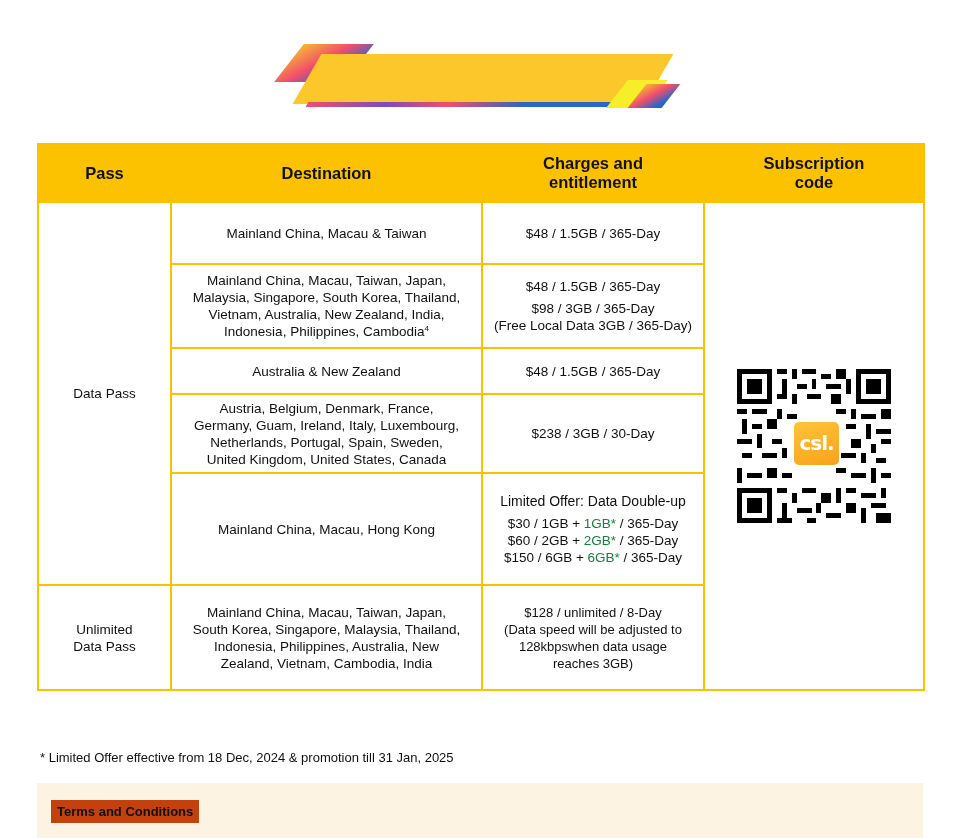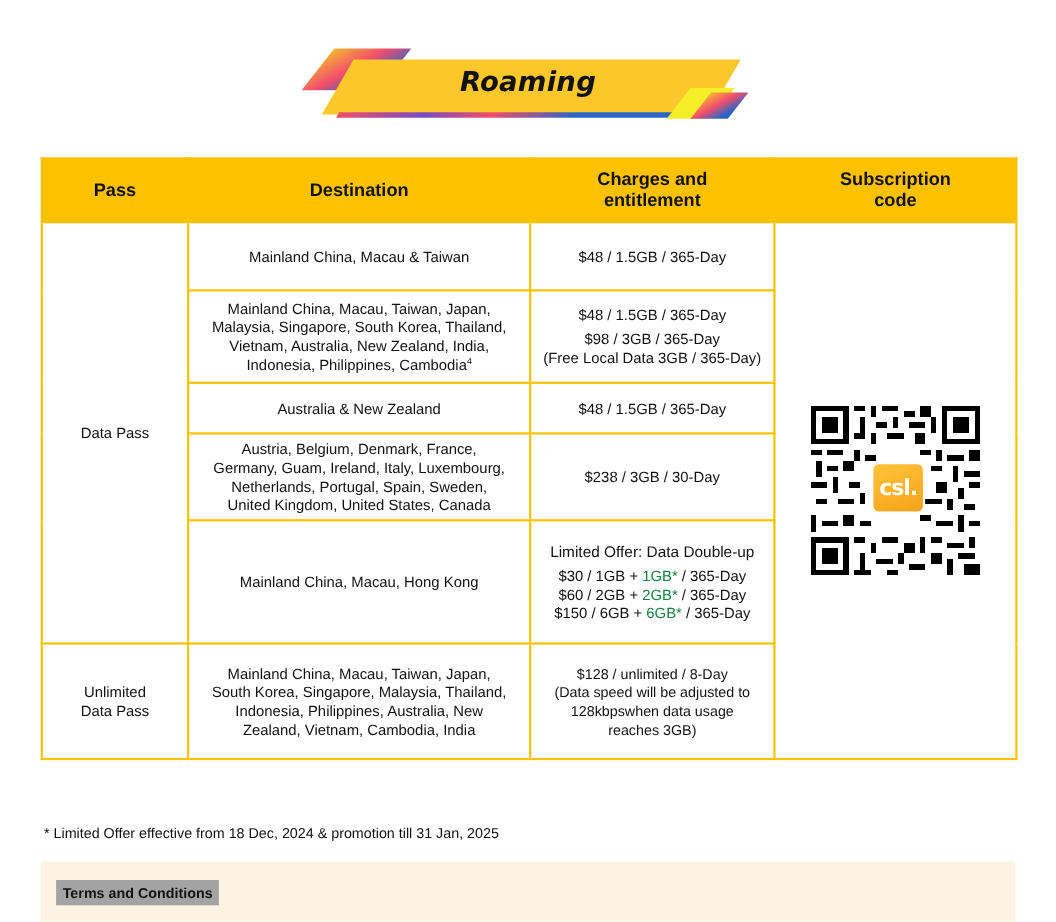--- a/index.html
+++ b/index.html
@@ -49,33 +49,32 @@
     background: linear-gradient(160deg, #ffc43a 0%, #f7a21b 100%); border-radius: 7px;
     border: 2px solid #fff; display: flex; align-items: center; justify-content: center;
     color: #fff; font-weight: bold; font-size: 20px; font-family: "DejaVu Sans", sans-serif;
     letter-spacing: -1px; }
 
   
   .footnote { position: absolute; left: 40px; top: 750px; font-size: 13px; color: #111; }
 
   .terms-box { position: absolute; left: 37px; top: 783px; width: 886px; height: 55px;
     background: #fdf3e3; }
-  .terms-label { position: absolute; left: 14px; top: 17px; background: #a3a3a3;
+  .terms-label { position: absolute; left: 14px; top: 17px; background: #c2410c;
     font-weight: bold; font-size: 13px; padding: 4px 6px; color: #111; }
 </style>
 </head>
 <body>
 
 <div class="banner">
   <div class="stripe-left"></div>
   <div class="main"></div>
   <div class="bottom-line"></div>
   <div class="stripe-right-y"></div>
   <div class="stripe-right"></div>
-  <div class="title">Roaming</div>
 </div>
 
 <table class="roam">
   <colgroup>
     <col class="col-pass">
       <col class="col-dest">
       <col class="col-charge">
       <col class="col-code">
   </colgroup>
   <thead>

